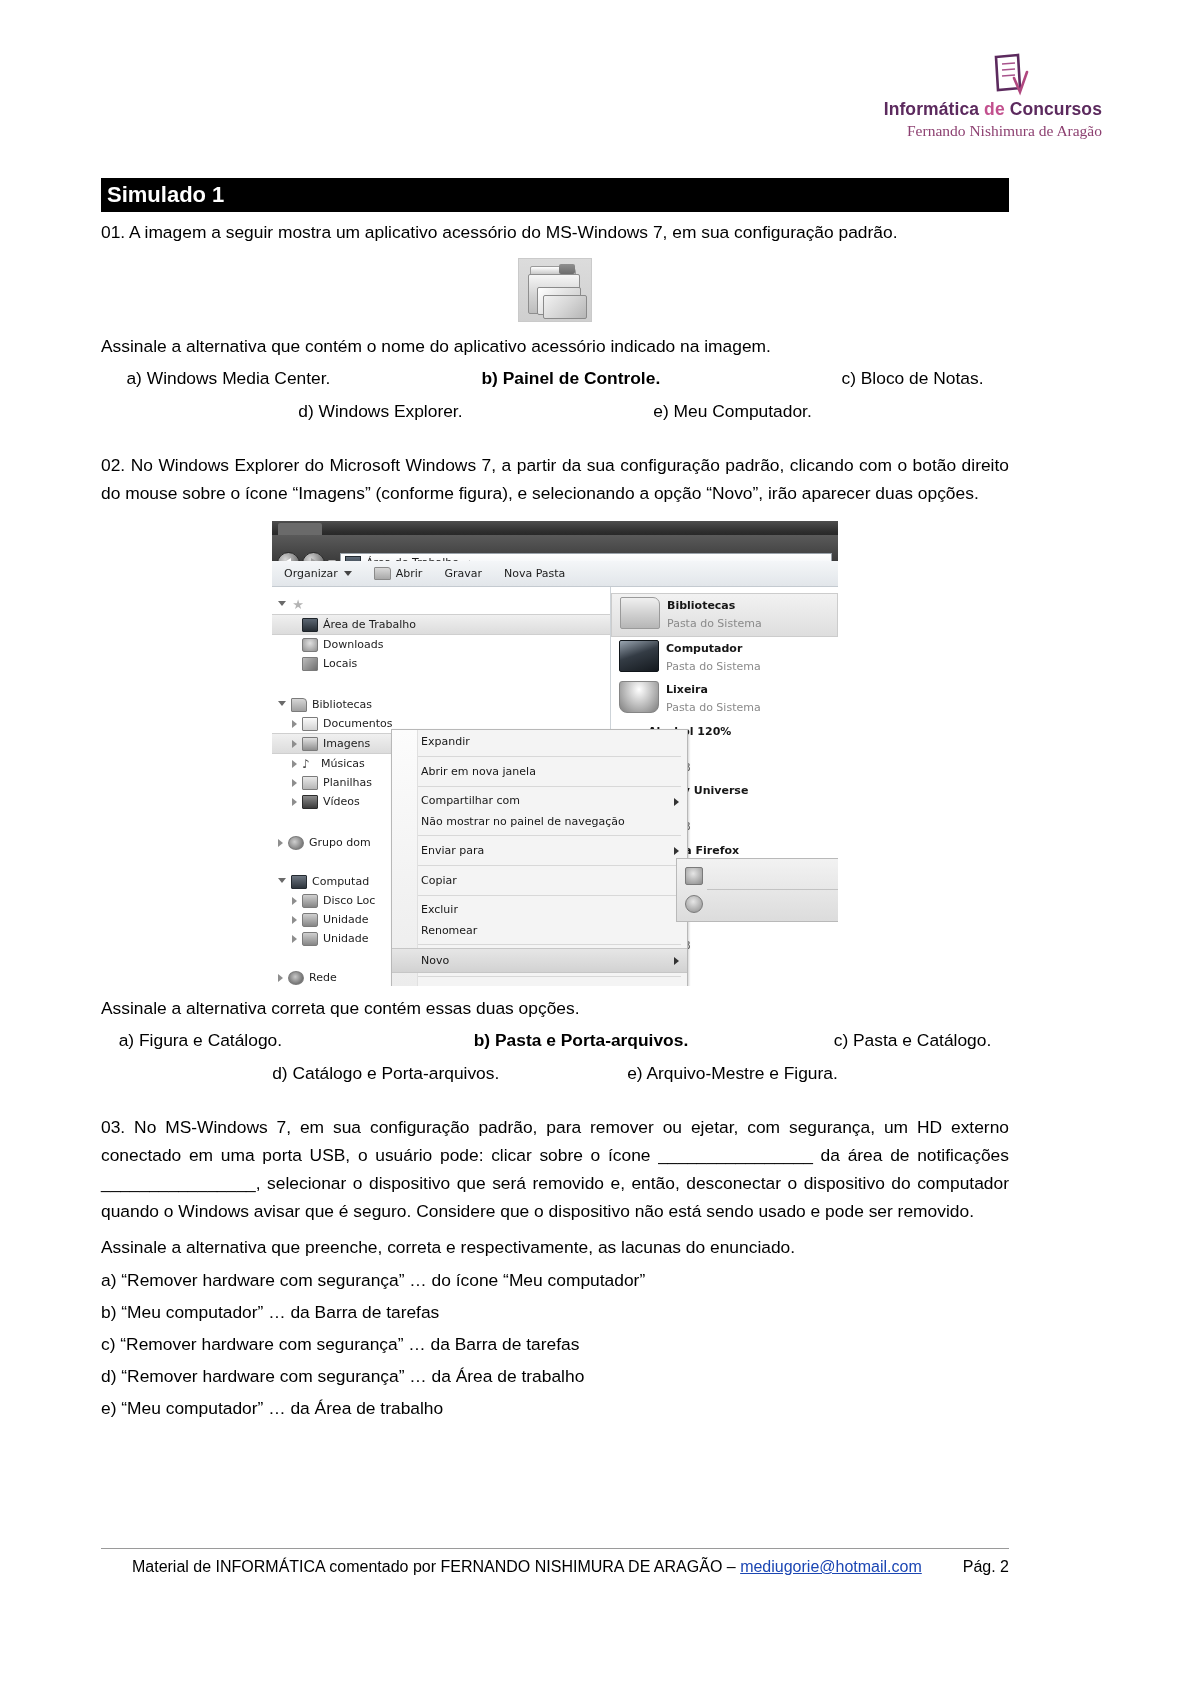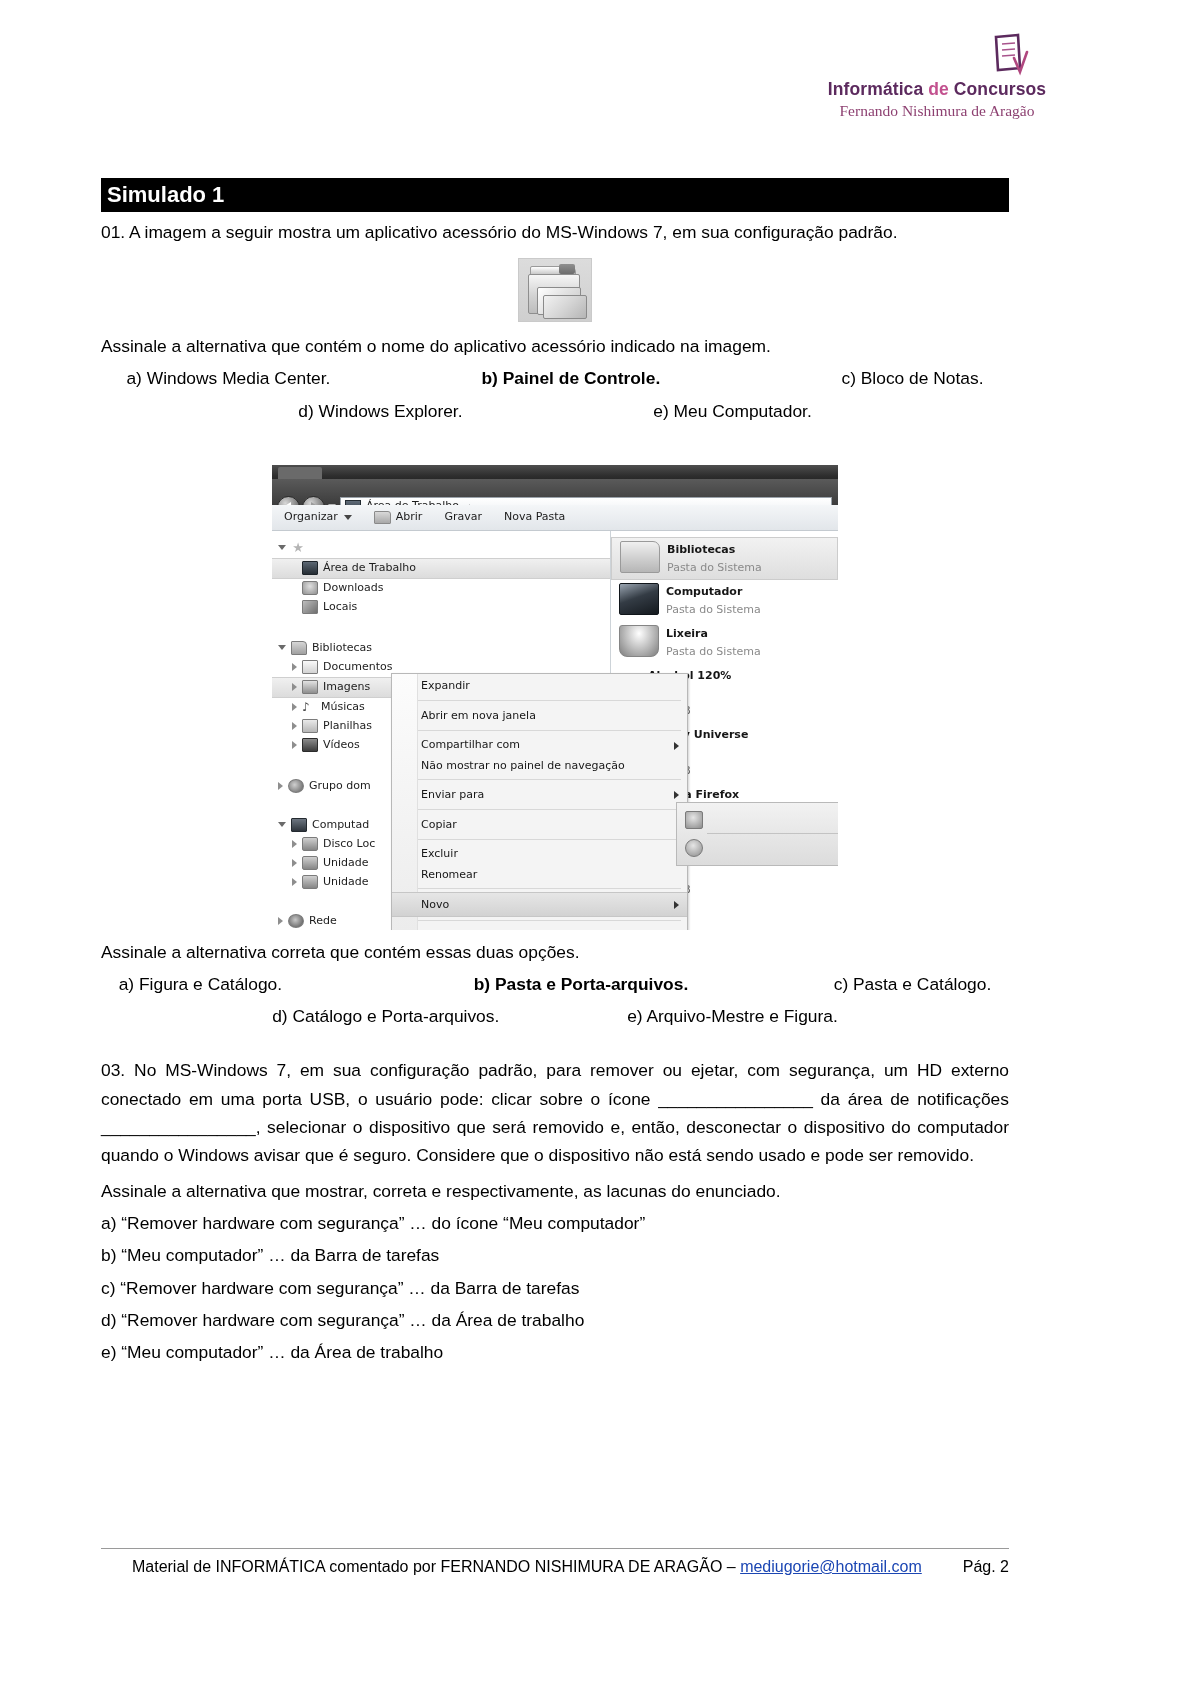--- a/index.html
+++ b/index.html
@@ -19,24 +19,24 @@
     position: relative;
     width: 1190px;
     height: 1684px;
     background: #ffffff;
     box-sizing: border-box;
   }
 
   
   .header {
     position: absolute;
-    top: 32px;
+    top: 52px;
     right: 88px;
     width: 330px;
-    text-align: center;
+    text-align: right;
   }
   .logo-mark {
     display: block;
     margin-left: auto;
     margin-right: 72px;
     width: 40px;
     height: 44px;
   }
   .logo-wordmark {
     font-family: "Liberation Sans", sans-serif;
@@ -533,20 +533,21 @@
       </div>
       <div class="opts-row opt-line">
         <span class="opt opt-d">d) Windows Explorer.</span>
         <span class="opt opt-e">e) Meu Computador.</span>
       </div>
     </div>
 
     <div class="spacer-md"></div>
 
     <div class="q-block">
+      <p class="q-text">02. No Windows Explorer do Microsoft Windows 7, a partir da sua configuração padrão, clicando com o botão direito do mouse sobre o ícone “Imagens” (conforme figura), e selecionando a opção “Novo”, irão aparecer duas opções.</p>
 
       <div class="win-fig">
         <div class="win-window">
 
           <div class="win-titlebar">
             <span class="win-titlebar-tab"></span>
           </div>
 
           <div class="win-addrbar">
             <span class="navbtn back">
@@ -783,21 +784,21 @@
       <div class="opts-row opt-line">
         <span class="opt opt-d">d) Catálogo e Porta-arquivos.</span>
         <span class="opt opt-e">e) Arquivo-Mestre e Figura.</span>
       </div>
     </div>
 
     <div class="spacer-md"></div>
 
     <div class="q-block">
       <p class="q-text">03. No MS-Windows 7, em sua configuração padrão, para remover ou ejetar, com segurança, um HD externo conectado em uma porta USB, o usuário pode: clicar sobre o ícone ________________ da área de notificações ________________, selecionar o dispositivo que será removido e, então, desconectar o dispositivo do computador quando o Windows avisar que é seguro. Considere que o dispositivo não está sendo usado e pode ser removido.</p>
-      <p class="q-text" style="margin-top:8px">Assinale a alternativa que mostrar, correta e respectivamente, as lacunas do enunciado.</p>
+      <p class="q-text" style="margin-top:8px">Assinale a alternativa que preenche, correta e respectivamente, as lacunas do enunciado.</p>
       <div class="opt-line">a) “Remover hardware com segurança” … do ícone “Meu computador”</div>
       <div class="opt-line">b) “Meu computador” … da Barra de tarefas</div>
       <div class="opt-line">c) “Remover hardware com segurança” … da Barra de tarefas</div>
       <div class="opt-line">d) “Remover hardware com segurança” … da Área de trabalho</div>
       <div class="opt-line">e) “Meu computador” … da Área de trabalho</div>
     </div>
 
   </div>
 
   <div class="footer-rule"></div>

